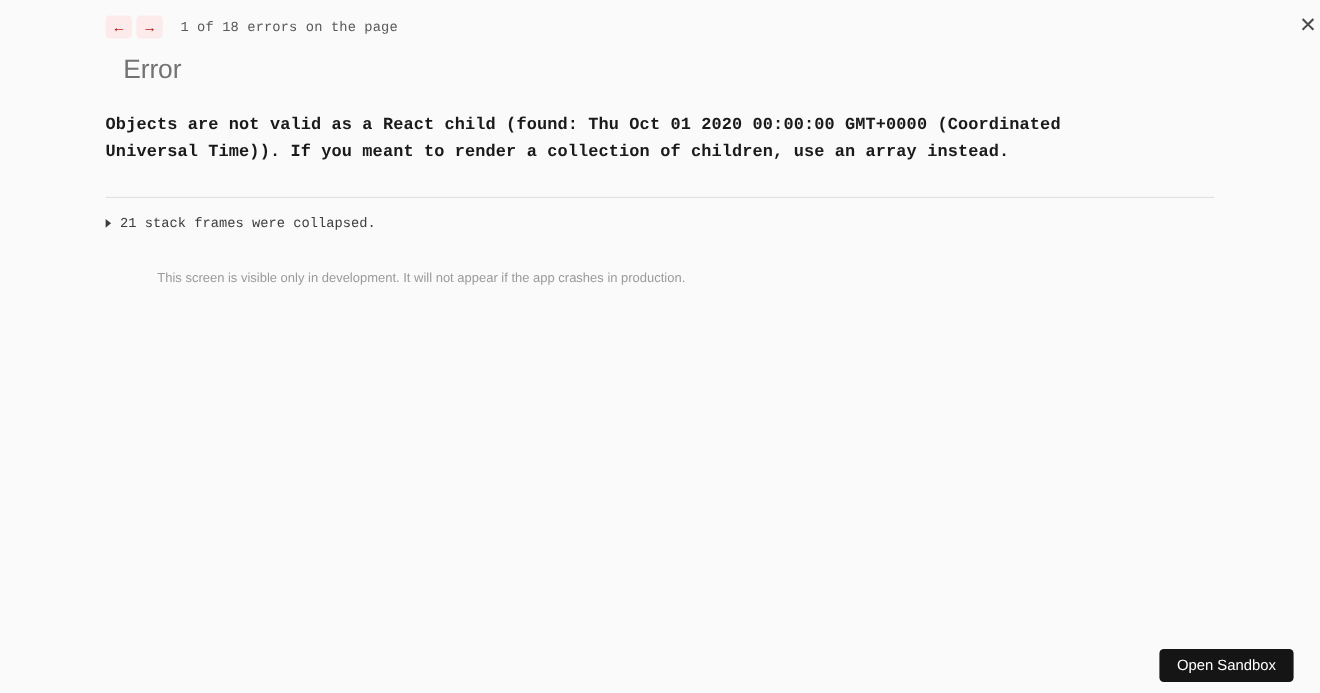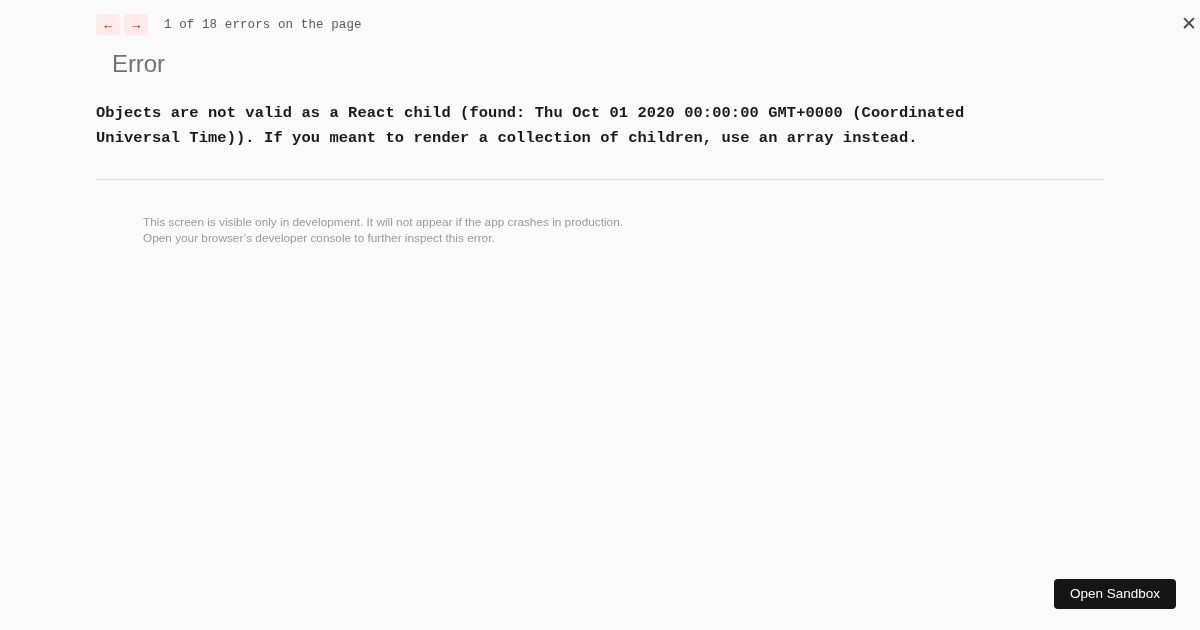--- a/index.html
+++ b/index.html
@@ -134,21 +134,21 @@
     line-height: 16.5px;
     color: #9a9a9a;
     font-family: "Liberation Sans", sans-serif;
     margin-left: 47px;
   }
 
   
   .sandbox-btn {
     position: absolute;
     right: 24px;
-    bottom: 21px;
+    bottom: 10px;
     background: #151515;
     color: #ffffff;
     border: none;
     border-radius: 4px;
     padding: 0 16px;
     height: 30px;
     line-height: 30px;
     font-size: 13.5px;
     font-family: "Liberation Sans", sans-serif;
     cursor: pointer;
@@ -166,22 +166,25 @@
       <span class="nav-count">1 of 18 errors on the page</span>
       <button class="close-btn">✕</button>
     </div>
 
     <h1 class="err-title">Error</h1>
 
     <div class="err-message">Objects are not valid as a React child (found: Thu Oct 01 2020 00:00:00 GMT+0000 (Coordinated Universal Time)). If you meant to render a collection of children, use an array instead.</div>
 
     <div class="divider"></div>
 
+    <div class="frames-row">
+      <span class="caret"></span>
+      <span>21 stack frames were collapsed.</span>
+    </div>
 
     <div class="notes">
       <div class="note">This screen is visible only in development. It will not appear if the app crashes in production.</div>
-      <div class="note">Open your browser’s developer console to further inspect this error.</div>
     </div>
 
   </div>
 
   <button class="sandbox-btn">Open Sandbox</button>
 </div>
 
 </body></html>

